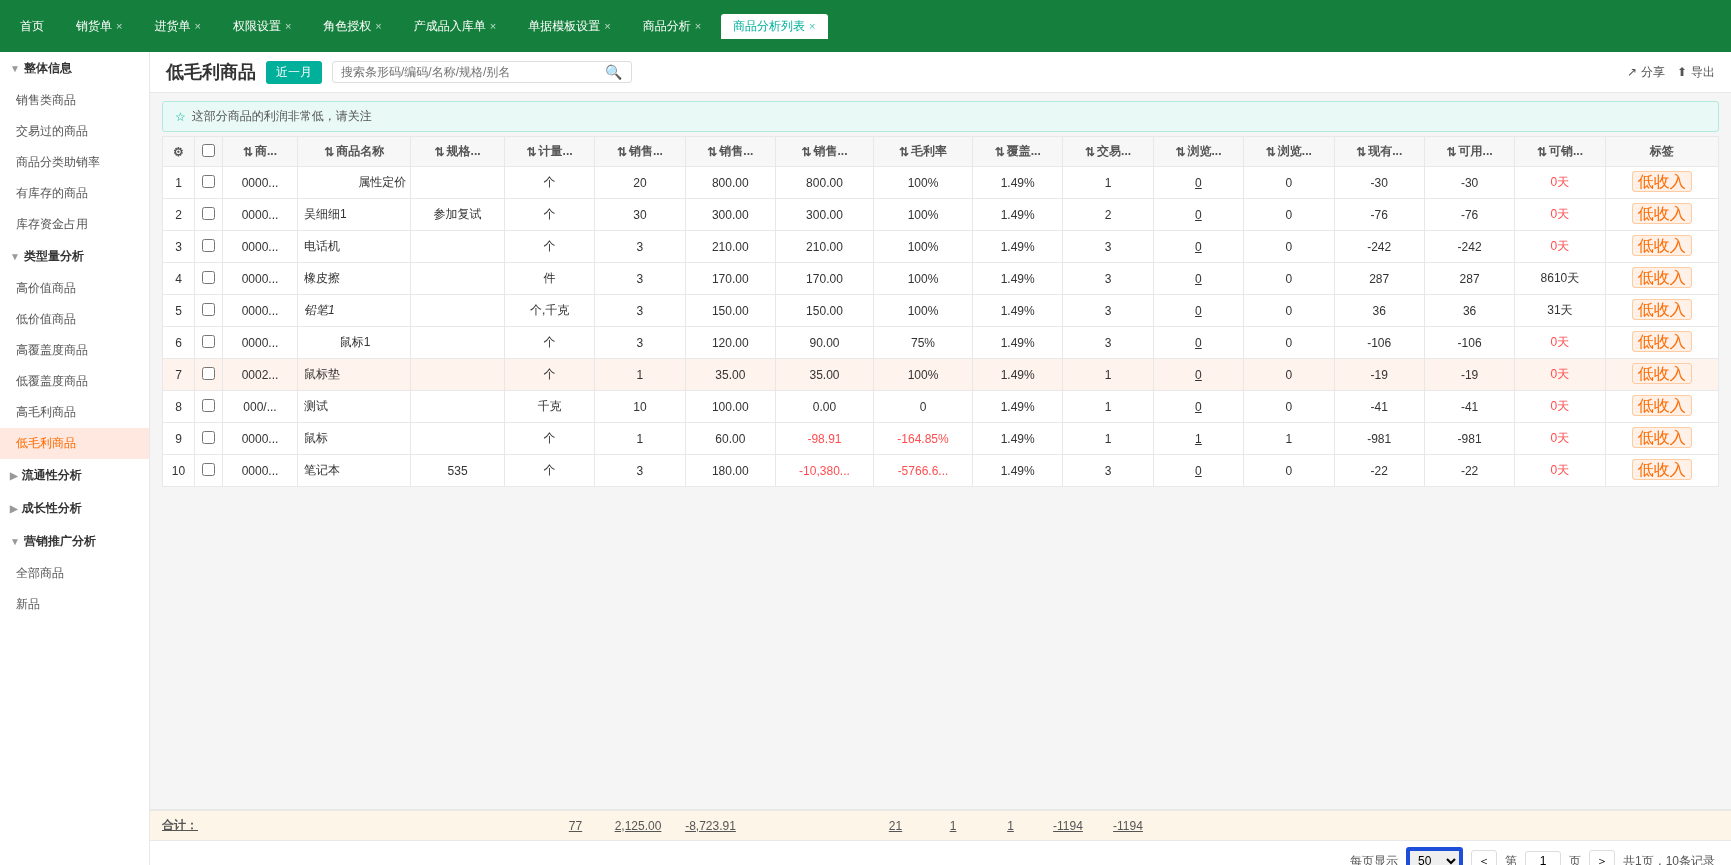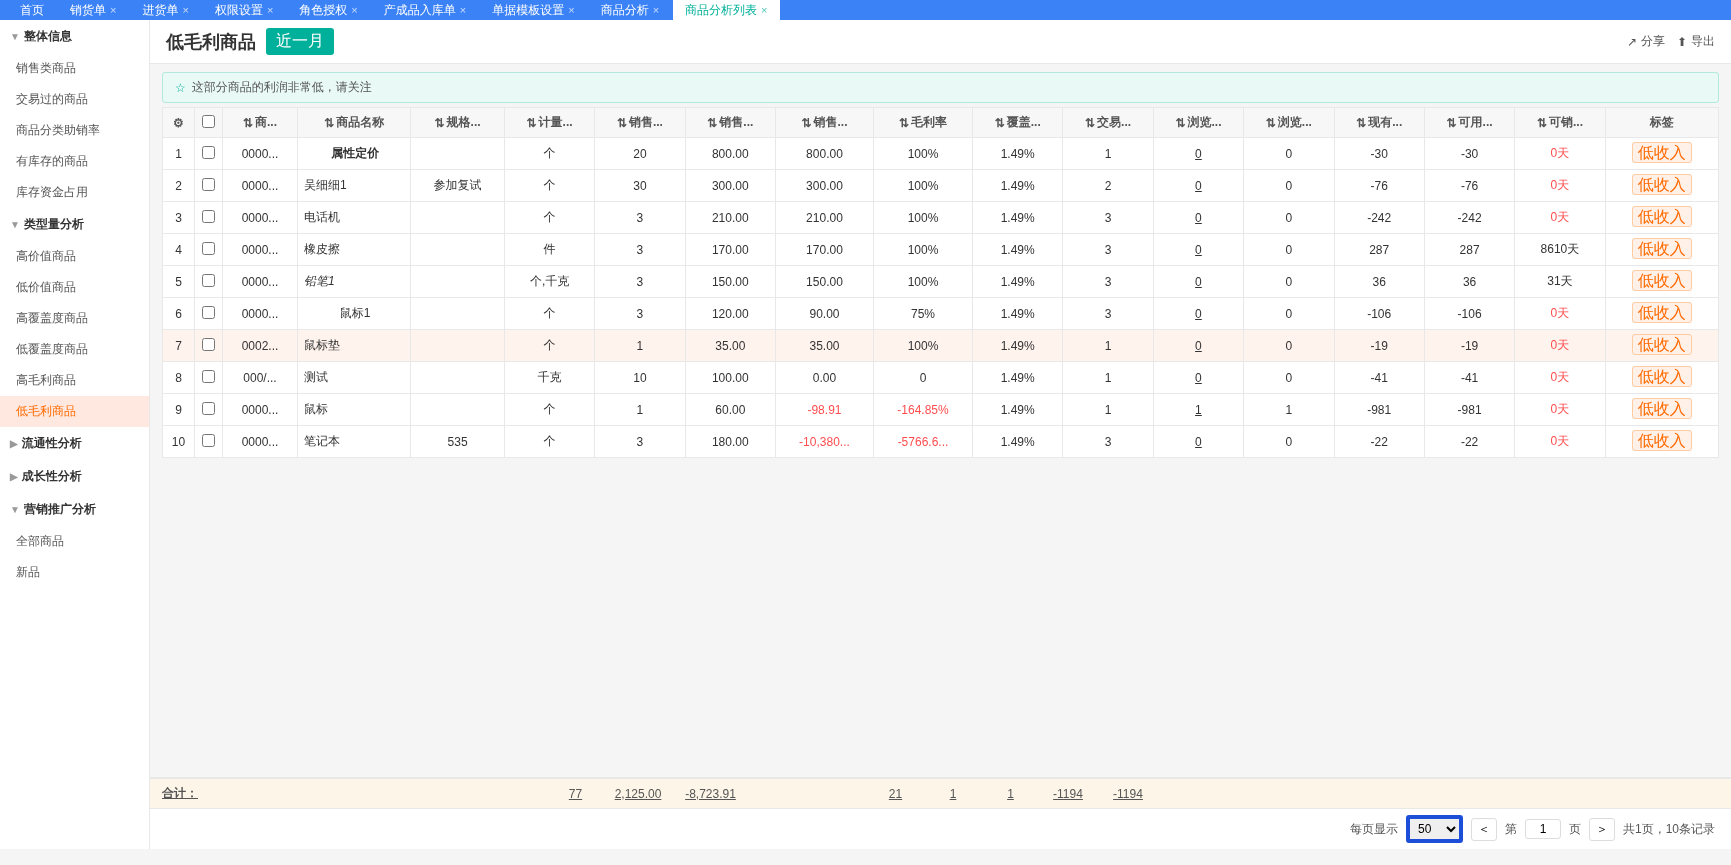--- a/index.html
+++ b/index.html
@@ -2,24 +2,24 @@
 <html><head>
   <meta charset="utf-8">
   <style>
     * { box-sizing: border-box; margin: 0; padding: 0; font-family: 'Microsoft YaHei', '微软雅黑', Arial, sans-serif; font-size: 12px; }
     body { background: #f5f5f5; overflow-x: hidden; }
 
     
     .top-nav {
       display: flex;
       align-items: center;
-      background: #3b82f6;
-      height: 20px;
+      background: #15803d;
+      height: 52px;
       padding: 0 8px;
-      gap: 2px;
+      gap: 8px;
     }
     .nav-item {
       color: #fff;
       padding: 4px 12px;
       cursor: pointer;
       border-radius: 3px;
       white-space: nowrap;
       display: flex; align-items: center; gap: 4px;
     }
     .nav-item.active { background: #fff; color: #00b09b; border-radius: 3px 3px 0 0; }
@@ -80,21 +80,21 @@
       font-weight: bold;
       color: #333;
     }
     .date-filter-btn {
       background: #00b09b;
       color: #fff;
       border: none;
       border-radius: 3px;
       padding: 3px 10px;
       cursor: pointer;
-      font-size: 16px;
+      font-size: 12px;
     }
     .search-box {
       display: flex;
       align-items: center;
       border: 1px solid #ddd;
       border-radius: 3px;
       padding: 2px 8px;
       background: #fff;
       flex: 1;
       max-width: 300px;
@@ -294,20 +294,24 @@
     </div>
     <div class="sidebar-item">全部商品</div>
     <div class="sidebar-item">新品</div>
   </div>
 
   <div class="content-area">
 
     <div class="content-header">
       <span class="page-title">低毛利商品</span>
       <button class="date-filter-btn">近一月</button>
+      <div class="search-box">
+        <input type="text" placeholder="搜索条形码/编码/名称/规格/别名" style="">
+        <span class="search-icon">🔍</span>
+      </div>
       <div class="header-actions">
         <div class="action-btn">
           <span>↗</span>
           <span>分享</span>
         </div>
         <div class="action-btn">
           <span>⬆</span>
           <span>导出</span>
         </div>
       </div>
@@ -415,21 +419,21 @@
                 </div>
               </th>
             <th><span>标签</span></th>
           </tr>
         </thead>
         <tbody id="table-body">
         <tr>
       <td>1</td>
       <td><input type="checkbox" style=""></td>
       <td>0000...</td>
-      <td style="text-align:center;padding-left:6px;font-weight:bold;">属性定价</td>
+      <td style="text-align:right;padding-left:6px;">属性定价</td>
       <td></td>
       <td>个</td>
       <td>20</td>
       <td>800.00</td>
       <td>800.00</td>
       <td>100%</td>
       <td>1.49%</td>
       <td>1</td>
       <td><span class="underline-link">0</span></td>
       <td>0</td>

